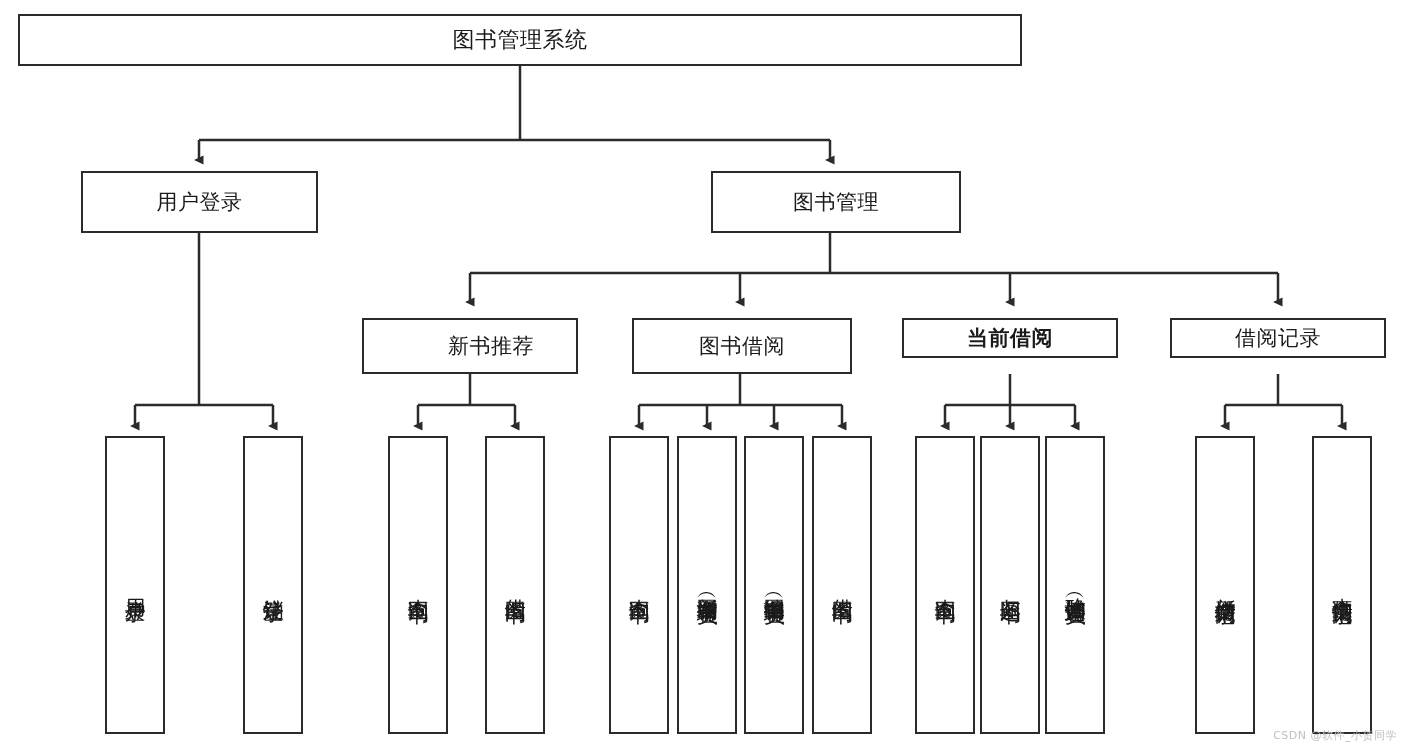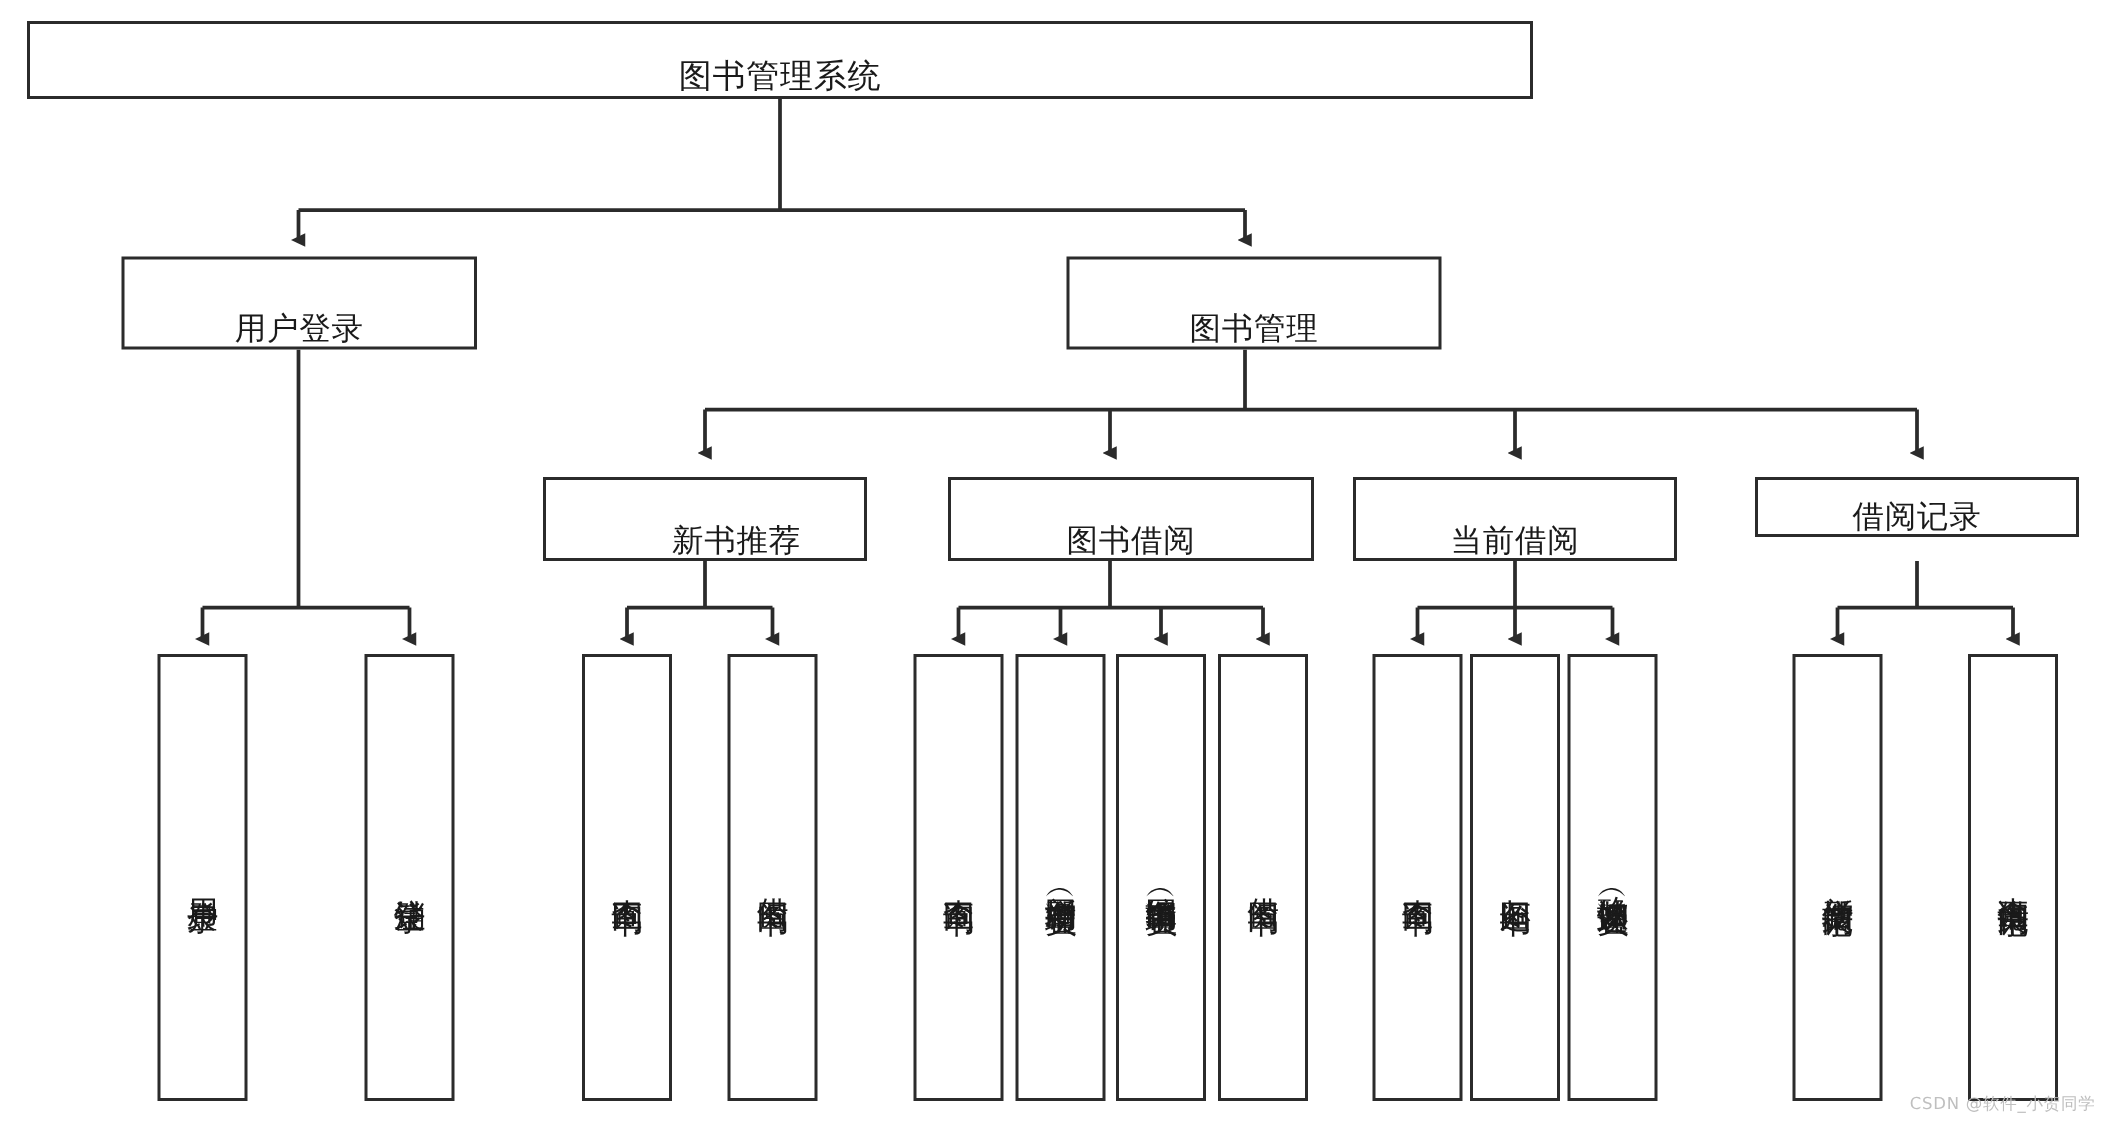--- a/index.html
+++ b/index.html
@@ -24,21 +24,21 @@
     top: 0;
     width: 1405px;
     height: 747px;
   }
   .node-box {
     position: absolute;
     box-sizing: border-box;
     border: 2px solid #2b2b2b;
     background: #ffffff;
     display: flex;
-    align-items: flex-end;
+    align-items: center;
     justify-content: center;
     overflow: visible;
   }
   .node-label-h {
     font-size: 21px;
     color: #1a1a1a;
     line-height: 1.15;
     white-space: nowrap;
     letter-spacing: 0.5px;
   }
@@ -147,24 +147,24 @@
   <div class="node-box level2" style="left:81px; top:171px; width:237px; height:62px;">
     <span class="node-label-h">用户登录</span>
   </div>
   <div class="node-box level2" style="left:711px; top:171px; width:250px; height:62px;">
     <span class="node-label-h">图书管理</span>
   </div>
 
   <div class="node-box level3" style="left:362px; top:318px; width:216px; height:56px;padding-left:42px;">
     <span class="node-label-h">新书推荐</span>
   </div>
-  <div class="node-box level3" style="left:632px; top:318px; width:244px; height:56px;">
+  <div class="node-box level3" style="left:632px; top:318px; width:220px; height:56px;">
     <span class="node-label-h">图书借阅</span>
   </div>
-  <div class="node-box level3" style="left:902px; top:318px; width:216px; height:56px;">
+  <div class="node-box level3" style="left:902px; top:318px; width:216px; height:40px;font-weight:bold;">
     <span class="node-label-h">当前借阅</span>
   </div>
   <div class="node-box level3" style="left:1170px; top:318px; width:216px; height:40px;">
     <span class="node-label-h">借阅记录</span>
   </div>
 
   <div class="node-box leaf" style="left:105px; top:436px; width:60px; height:298px;">
     <span class="node-label-v">用户登录</span>
   </div>
   <div class="node-box leaf" style="left:243px; top:436px; width:60px; height:298px;">

